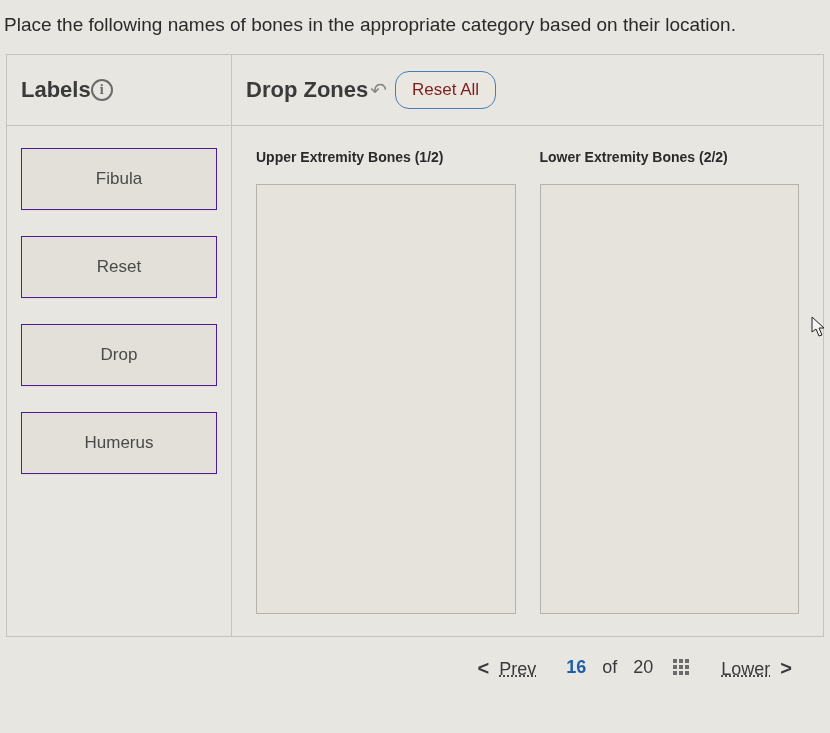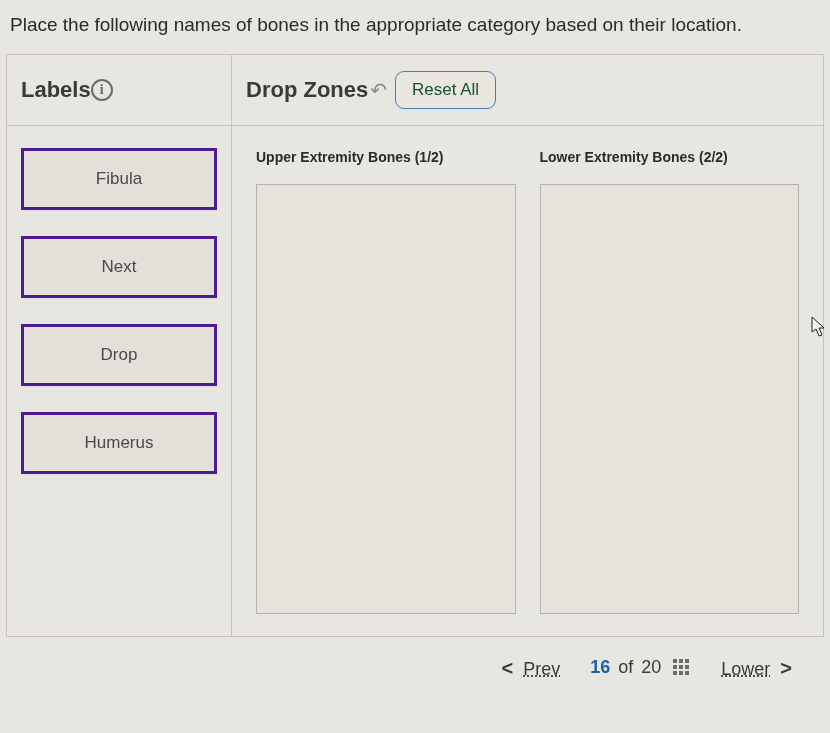--- a/index.html
+++ b/index.html
@@ -5,21 +5,21 @@
   * { box-sizing: border-box; margin: 0; padding: 0; }
   body {
     font-family: Arial, Helvetica, sans-serif;
     background: #e8e6e1;
     width: 830px;
     height: 733px;
     overflow: hidden;
     color: #333;
   }
   .instruction {
-    padding: 14px 12px 18px 10px;
+    padding: 14px 12px 18px 4px;
     font-size: 19px;
     color: #2a2a2a;
   }
   .panel {
     border: 1px solid #c7c3bc;
     margin: 0 6px;
     background: #e8e6e1;
   }
   .panel-header {
     display: flex;
@@ -61,40 +61,40 @@
     color: #3a3a3a;
   }
   .undo-icon {
     font-size: 20px;
     color: #8a8a8a;
     margin-right: 6px;
   }
   .reset-btn {
     border: 1px solid #4a7db5;
     background: #eae7e0;
-    color: #14532d;
+    color: #7f1d1d;
     padding: 8px 16px;
     font-size: 17px;
-    border-radius: 9px;
+    border-radius: 14px;
     cursor: pointer;
   }
   .panel-body {
     display: flex;
     height: 510px;
   }
   .labels-col {
     width: 225px;
     border-right: 1px solid #c7c3bc;
     padding: 22px 14px;
     display: flex;
     flex-direction: column;
     gap: 26px;
   }
   .label-chip {
-    border: 3px solid #4c1d95;
+    border: 1px solid #4c1d95;
     background: #e3e0d9;
     height: 62px;
     display: flex;
     align-items: center;
     justify-content: center;
     font-size: 17px;
     color: #4a4a4a;
     box-shadow: 0 1px 0 rgba(0,0,0,0.04);
     cursor: grab;
   }
@@ -140,21 +140,21 @@
     color: #3a3a3a;
   }
   .prev-link, .next-link {
     color: #3a3a3a;
     cursor: pointer;
   }
   .prev-link span.u, .next-link span.u {
     text-decoration: underline dotted;
   }
   .arrow { font-weight: 700; font-size: 20px; }
-  .page-ind { display: flex; align-items: center; gap: 8px; }
+  .page-ind { display: flex; align-items: center; gap: 16px; }
   .page-ind .cur { font-weight: 700; color: #1d5fa8; }
   .grid-icon {
     width: 18px; height: 18px;
     display: inline-grid;
     grid-template-columns: repeat(3, 4px);
     grid-template-rows: repeat(3, 4px);
     gap: 2px;
     margin-left: 4px;
   }
   .grid-icon i { background: #6b6b6b; display: block; }
@@ -173,21 +173,21 @@
     <div class="dz-hdr">
       <span class="dz-title">Drop Zones</span>
       <span class="undo-icon">↶</span>
       <button class="reset-btn">Reset All</button>
     </div>
   </div>
 
   <div class="panel-body">
     <div class="labels-col">
       <div class="label-chip">Fibula</div>
-      <div class="label-chip">Next</div>
+      <div class="label-chip">Reset</div>
       <div class="label-chip">Drop</div>
       <div class="label-chip">Humerus</div>
     </div>
     <div class="zones-col">
       <div class="zone">
         <div class="zone-title">Upper Extremity Bones (1/2)</div>
         <div class="zone-box"></div>
       </div>
       <div class="zone">
         <div class="zone-title">Lower Extremity Bones (2/2)</div>

